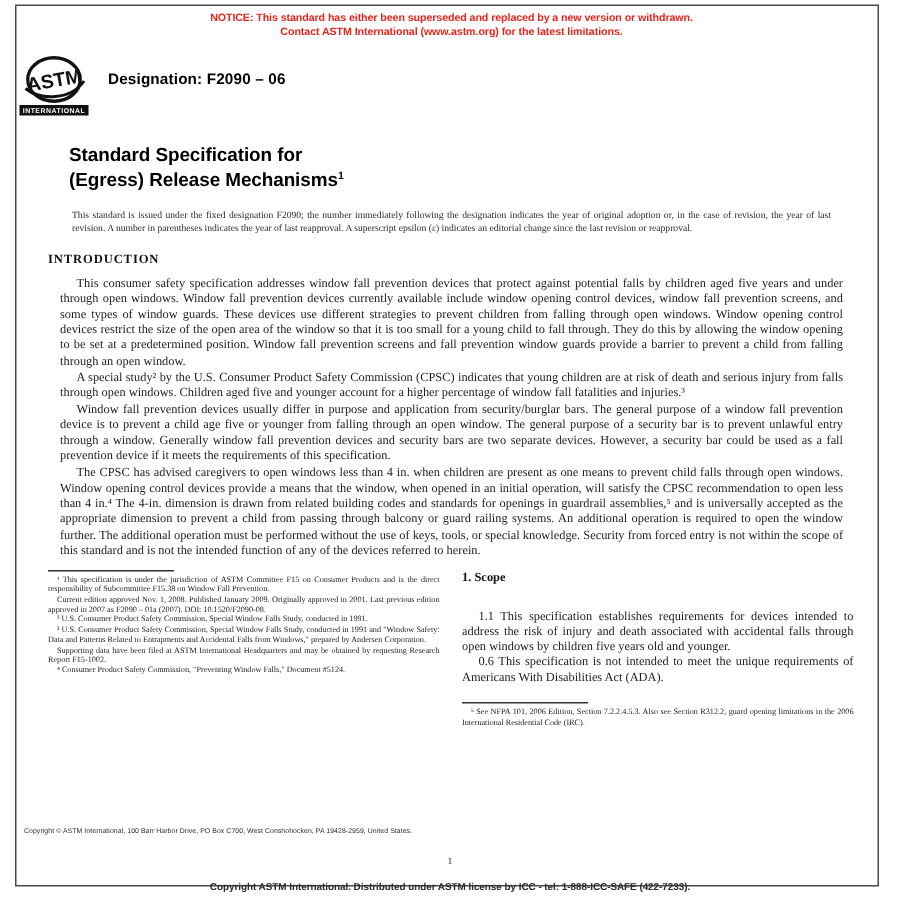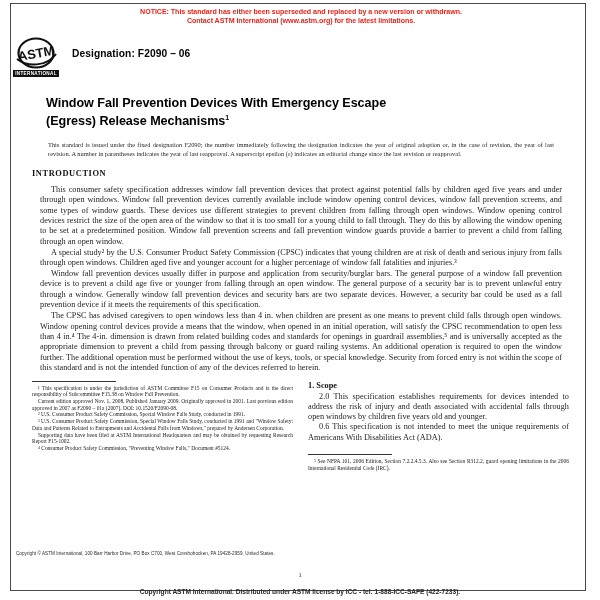--- a/index.html
+++ b/index.html
@@ -163,21 +163,21 @@
     text-align: justify;
     margin: 0 0 0 0;
     text-indent: 6px;
     color: #222;
   }
 
   .scope-title {
     font-family: "Liberation Serif", serif;
     font-weight: bold;
     font-size: 8.3px;
-    margin: 0 0 2px 0;
+    margin: 0 0 17px 0;
     color: #111;
   }
   .clause {
     font-size: 8.25px;
     line-height: 10.3px;
     text-align: justify;
     text-indent: 11px;
     margin: 0;
     color: #1d1d1d;
   }
@@ -238,21 +238,21 @@
             <text x="23" y="21" font-family="Liberation Sans, sans-serif" font-size="13" font-weight="bold" fill="#111" text-anchor="middle" transform="rotate(-10 23 16)">ASTM</text>
           </svg>
         </div>
         <div class="logo-sub">INTERNATIONAL</div>
       </div>
       <div class="designation">Designation: F2090 – 06</div>
     </div>
 
     <div class="title-block">
       <div class="title">
-        <div>Window Fall Prevention Devices With Emergency Escape</div>
+        <div>Standard Specification for</div>
         <div><span>(Egress) Release Mechanisms</span><sup>1</sup></div>
       </div>
     </div>
 
     <div class="issued-note">This standard is issued under the fixed designation F2090; the number immediately following the designation indicates the year of original adoption or, in the case of revision, the year of last revision. A number in parentheses indicates the year of last reapproval. A superscript epsilon (ε) indicates an editorial change since the last revision or reapproval.</div>
 
     <div class="section-heading">INTRODUCTION</div>
     <div class="intro">
       <p>This consumer safety specification addresses window fall prevention devices that protect against potential falls by children aged five years and under through open windows. Window fall prevention devices currently available include window opening control devices, window fall prevention screens, and some types of window guards. These devices use different strategies to prevent children from falling through open windows. Window opening control devices restrict the size of the open area of the window so that it is too small for a young child to fall through. They do this by allowing the window opening to be set at a predetermined position. Window fall prevention screens and fall prevention window guards provide a barrier to prevent a child from falling through an open window.</p>
       <p>A special study² by the U.S. Consumer Product Safety Commission (CPSC) indicates that young children are at risk of death and serious injury from falls through open windows. Children aged five and younger account for a higher percentage of window fall fatalities and injuries.³</p>
@@ -267,21 +267,21 @@
         <p class="fn">¹ This specification is under the jurisdiction of ASTM Committee F15 on Consumer Products and is the direct responsibility of Subcommittee F15.38 on Window Fall Prevention.</p>
         <p class="fn">Current edition approved Nov. 1, 2008. Published January 2009. Originally approved in 2001. Last previous edition approved in 2007 as F2090 – 01a (2007). DOI: 10.1520/F2090-08.</p>
         <p class="fn">² U.S. Consumer Product Safety Commission, Special Window Falls Study, conducted in 1991.</p>
         <p class="fn">³ U.S. Consumer Product Safety Commission, Special Window Falls Study, conducted in 1991 and "Window Safety: Data and Patterns Related to Entrapments and Accidental Falls from Windows," prepared by Andersen Corporation.</p>
         <p class="fn">Supporting data have been filed at ASTM International Headquarters and may be obtained by requesting Research Report  F15-1002.</p>
         <p class="fn">⁴ Consumer Product Safety Commission, "Preventing Window Falls," Document #5124.</p>
       </div>
 
       <div class="col col-right">
         <div class="scope-title">1. Scope</div>
-        <p class="clause">2.0 This specification establishes requirements for devices intended to address the risk of injury and death associated with accidental falls through open windows by children five years old and younger.</p>
+        <p class="clause">1.1 This specification establishes requirements for devices intended to address the risk of injury and death associated with accidental falls through open windows by children five years old and younger.</p>
         <p class="clause">0.6 This specification is not intended to meet the unique requirements of Americans With Disabilities Act (ADA).</p>
         <div class="footnote-rule"></div>
         <p class="fn">⁵ See NFPA 101, 2006 Edition, Section 7.2.2.4.5.3. Also see Section R312.2, guard opening limitations in the 2006 International Residential Code (IRC).</p>
       </div>
 
     </div>
   </div>
 
   <div class="copyright">Copyright © ASTM International, 100 Barr Harbor Drive, PO Box C700, West Conshohocken, PA 19428-2959, United States.</div>
   <div class="page-number">1</div>

